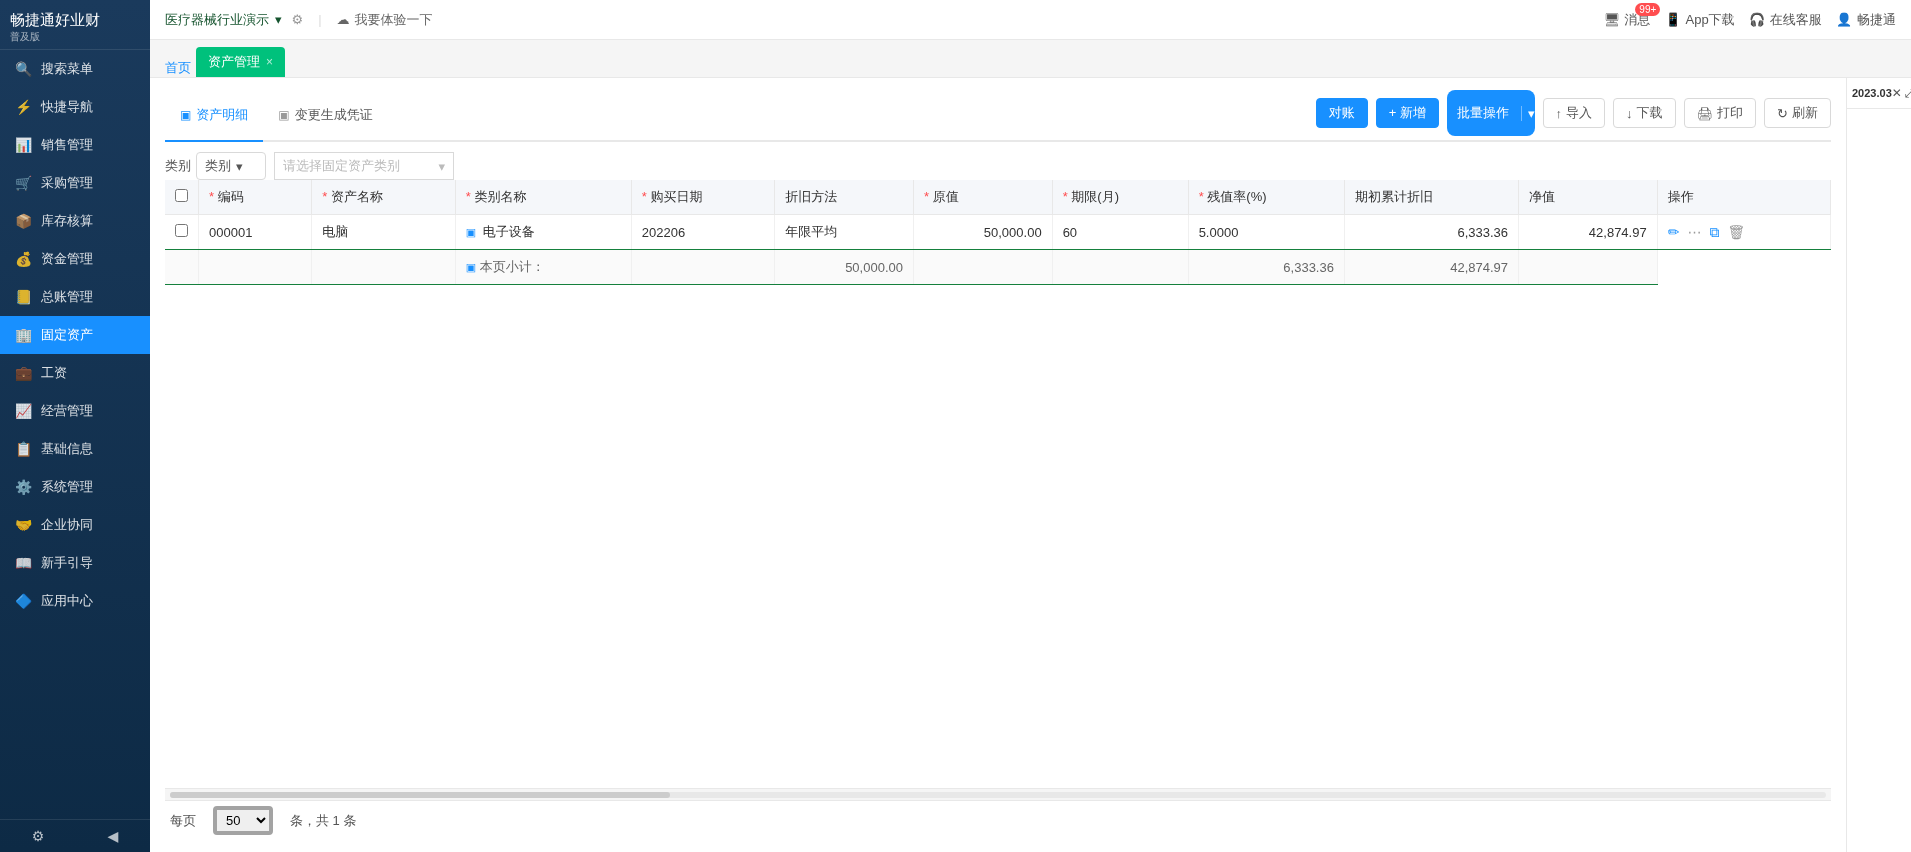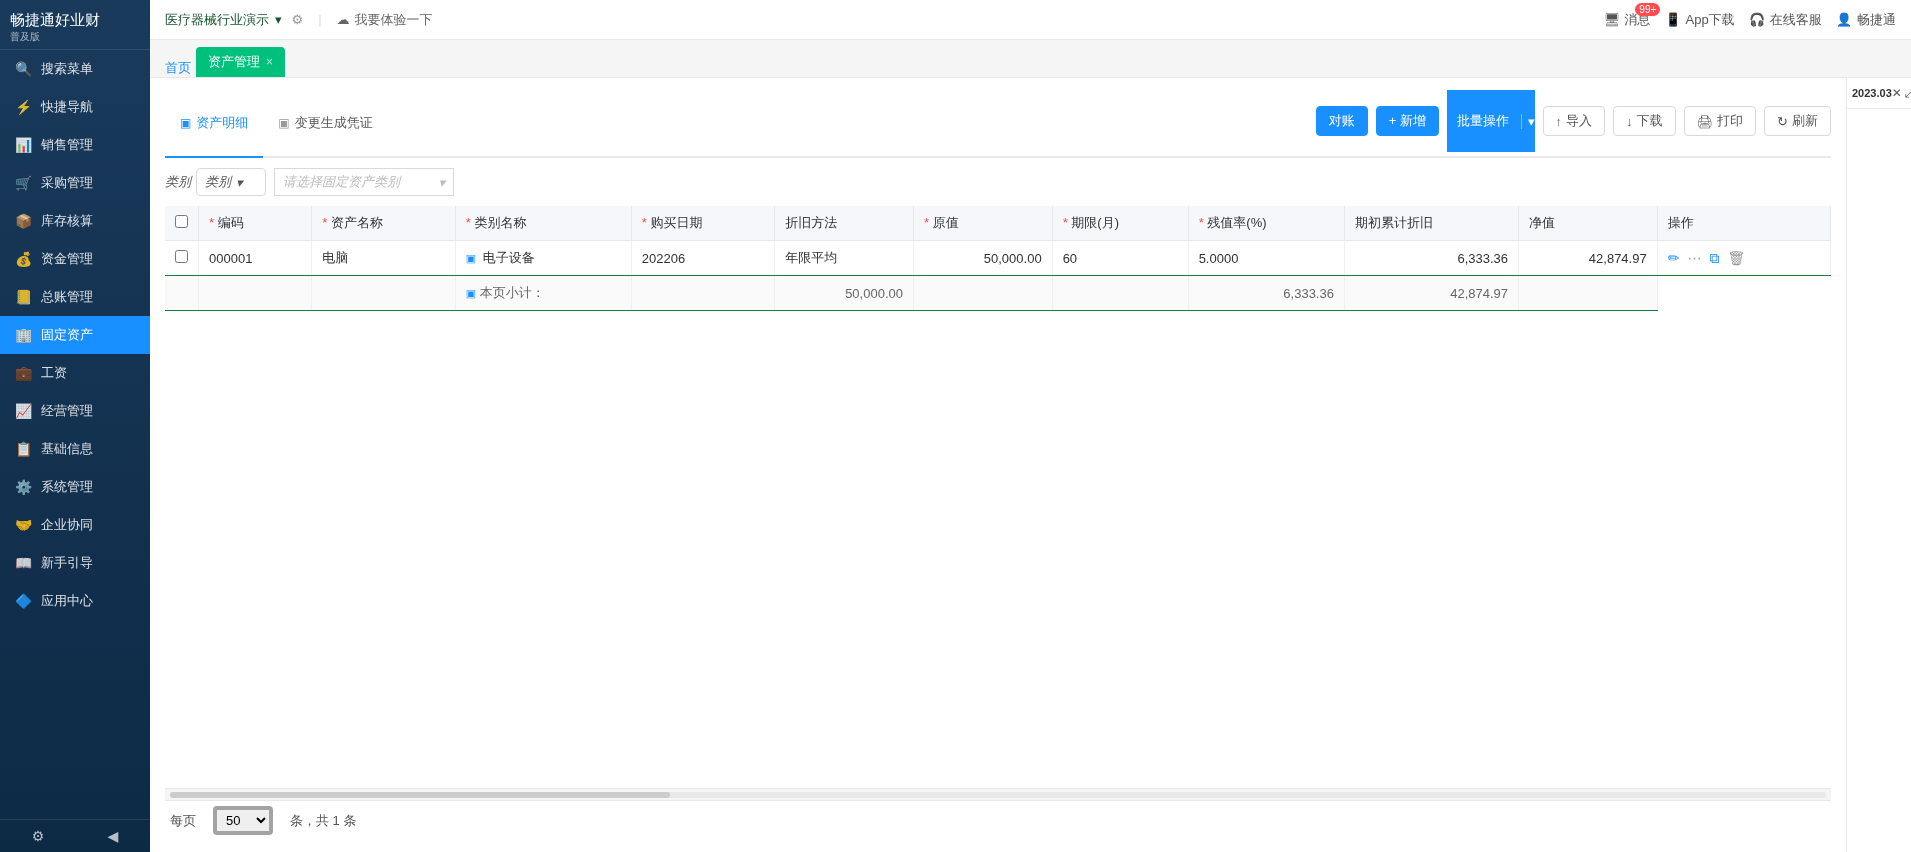--- a/index.html
+++ b/index.html
@@ -193,22 +193,21 @@
     .sub-tab.active {
       color: #1890ff;
       border-bottom: 2px solid #1890ff;
     }
 
     
     .toolbar {
       display: flex;
       align-items: center;
       gap: 8px;
-      margin-bottom: 10px;
-      font-style: italic;
+      margin-bottom: 0;
     }
     .select-wrapper {
       display: flex;
       align-items: center;
       gap: 5px;
     }
     .select-label { color: #555; font-size: 13px; }
     .select-box {
       border: 1px solid #d9d9d9;
       border-radius: 4px;
@@ -527,21 +526,21 @@
           <span style="color:#1890ff;font-size:12px;">▣</span>
           <span>资产明细</span>
         </div>
         <div class="sub-tab">
           <span style="color:#999;font-size:12px;">▣</span>
           <span>变更生成凭证</span>
         </div>
         <div style="flex:1; display:flex; justify-content:flex-end; align-items:center; gap:8px; padding-bottom:4px;">
           <button class="btn btn-primary">对账</button>
           <button class="btn btn-primary">+ 新增</button>
-          <div style="display:flex;align-items:center;background:#1890ff;color:#fff;border-radius:0;padding:22px 0;cursor:pointer;text-align:right;">
+          <div style="display:flex;align-items:center;background:#1890ff;color:#fff;border-radius:8px;padding:14px 0;cursor:pointer;text-align:right;">
             <span style="padding:0 10px;">批量操作</span>
             <span class="btn-batch-arrow">▾</span>
           </div>
           <button class="btn btn-default">
             <span>↑</span>
             <span>导入</span>
           </button>
           <button class="btn btn-default">
             <span>↓</span>
             <span>下载</span>

